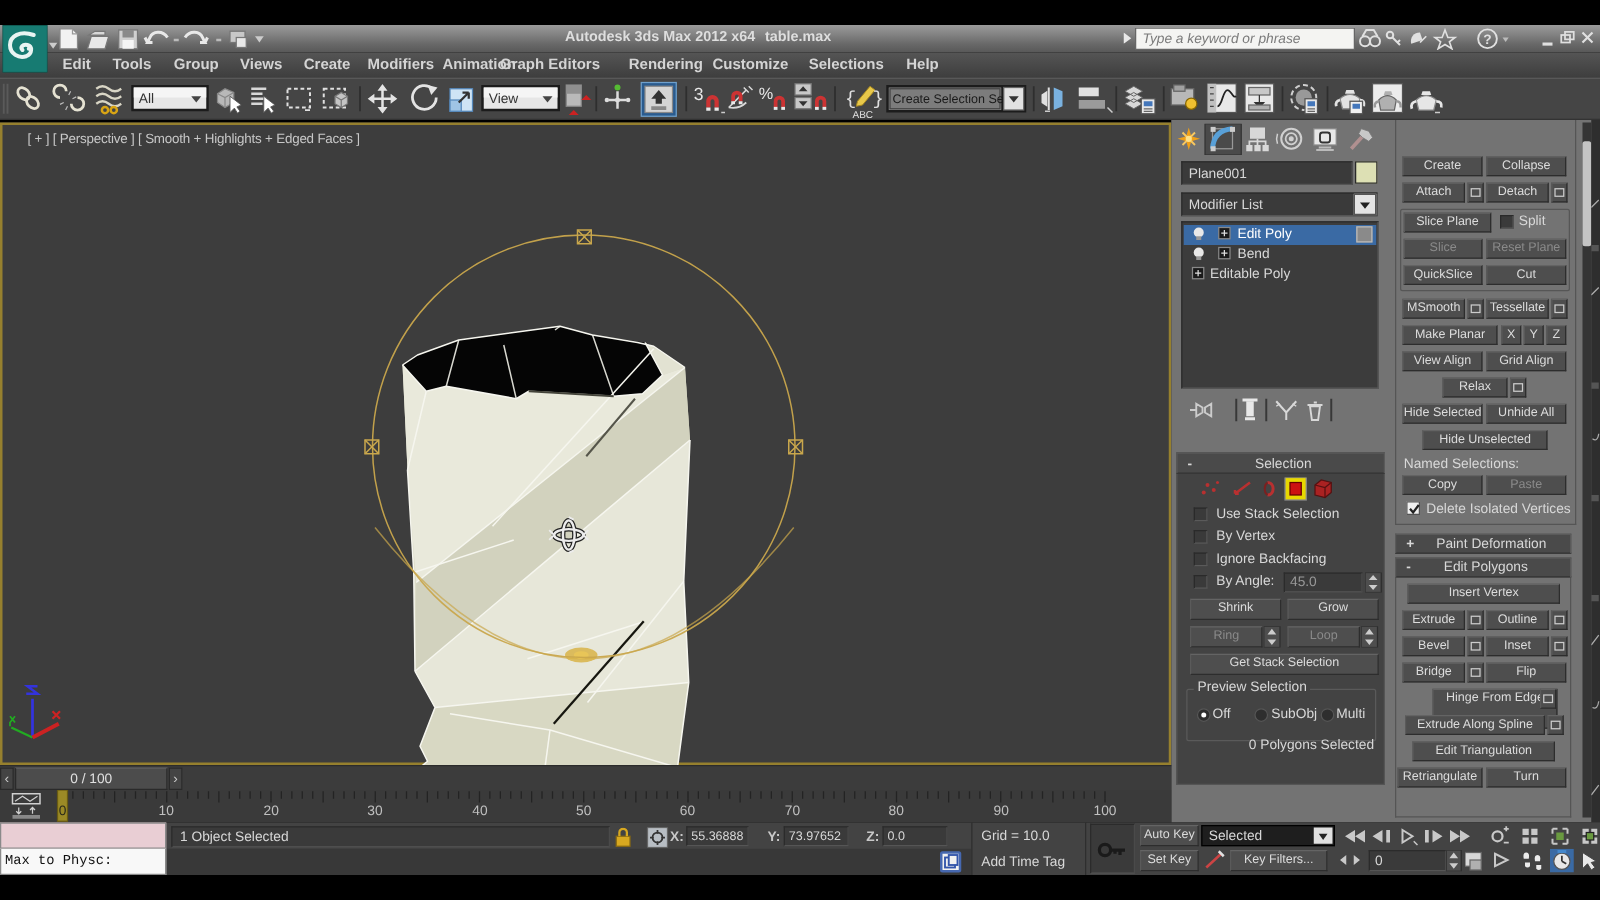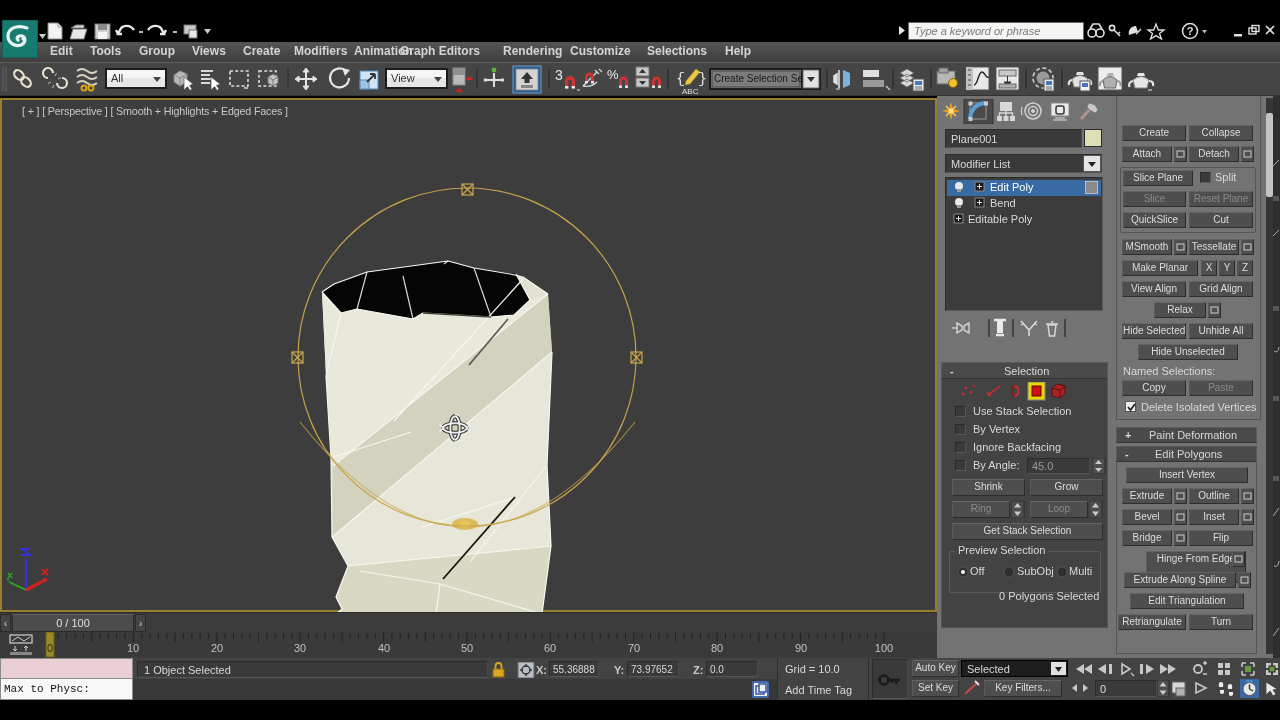--- a/index.html
+++ b/index.html
@@ -28,20 +28,24 @@
 #blackfoot{left:0;top:700px;width:1280px;height:20px;background:#000;}
 .sunken{background:#3a3a3a;border:1px solid #2b2b2b;border-bottom-color:#555;border-right-color:#4a4a4a;}
 .btn{position:absolute;background:#4e4e4e;border:1px solid #2d2d2d;border-top-color:#646464;border-left-color:#5a5a5a;
  color:#dcdcdc;text-align:center;font-size:10px;line-height:14px;white-space:nowrap;overflow:hidden;}
 .btn.dis{color:#8a8a8a;}
 .cb{position:absolute;width:11px;height:11px;background:#3a3a3a;border:1px solid #2a2a2a;border-bottom-color:#5a5a5a;border-right-color:#565656;}
 .lbl{position:absolute;color:#d8d8d8;font-size:11px;}
 </style></head>
 <body>
 <div id="app">
+  <div class="abs" id="titlebar">
+    <span class="ttl" style="left:452px;font-size:11.5px;">Autodesk 3ds Max  2012 x64</span>
+    <span class="ttl" style="left:612px;font-size:11.5px;">table.max</span>
+  </div>
   <div class="abs" id="menubar"></div>
 
   <svg class="abs" style="left:2px;top:20px;" width="36" height="38">
     <rect x="0" y="0" width="36" height="38" fill="#177b72"></rect>
     <rect x="0" y="0" width="36" height="38" fill="none" stroke="#0d4a44" stroke-width="1"></rect>
     <path d="M25 8 C14 4 6 9 6 16 C6 23 13 27 19 25 C24 23 24 17 20 16 C16 15 14 18 16 20" fill="none" stroke="#e8f4f2" stroke-width="3.2" stroke-linecap="round"></path>
     <circle cx="21" cy="19" r="1.6" fill="#e8f4f2"></circle>
   </svg>
   <svg class="abs" style="left:39px;top:34px;" width="8" height="6">
       <path d="M0 0 L7 0 L3.5 5 Z" fill="#ccc"></path>

